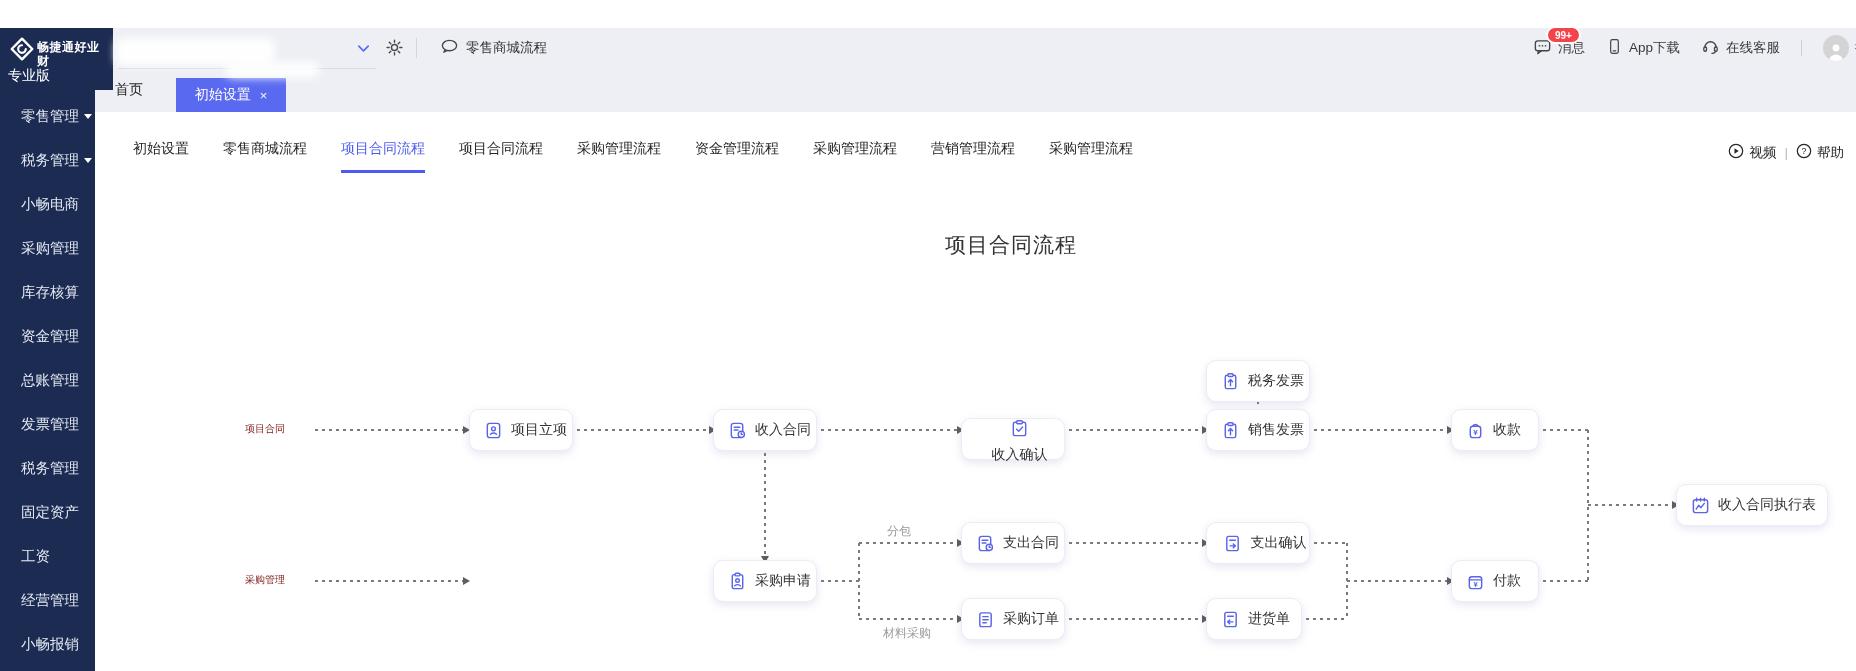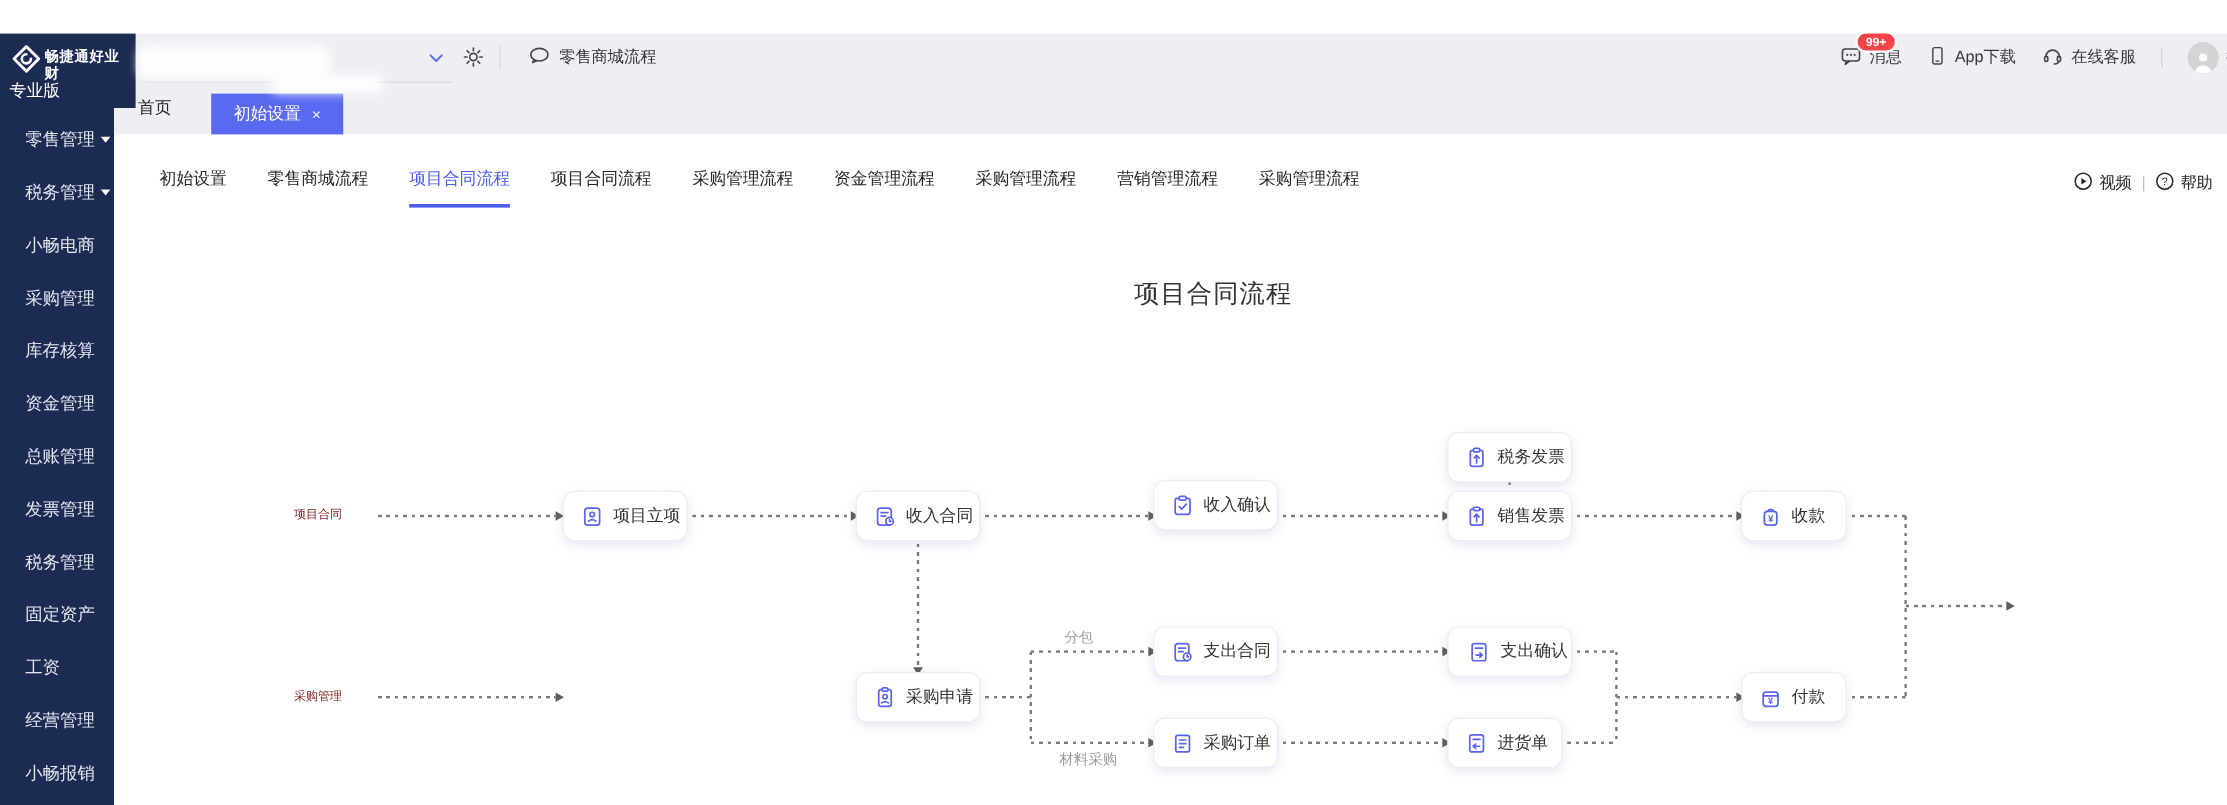--- a/index.html
+++ b/index.html
@@ -309,21 +309,21 @@
           <span class="nicon">
             <svg width="19" height="19" viewBox="0 0 20 20">
               <rect x="3.5" y="2.5" width="12" height="15" rx="2.5" stroke="#5A64E8" stroke-width="1.5" fill="none" stroke-linecap="round" stroke-linejoin="round"></rect>
               <path d="M6.5 6.5 h6 M6.5 9.5 h4" stroke="#5A64E8" stroke-width="1.5" fill="none" stroke-linecap="round" stroke-linejoin="round"></path>
               <circle cx="14" cy="14" r="3.3" fill="#fff" stroke="#5A64E8" stroke-width="1.5" stroke-linecap="round" stroke-linejoin="round"></circle>
               <path d="M14 12.6 v1.5 h1.2" stroke="#5A64E8" stroke-width="1.5" fill="none" stroke-linecap="round" stroke-linejoin="round"></path>
             </svg>
           </span>
           <span>收入合同</span>
         </div>
-        <div class="node" style="left: 866px; top: 288px; width: 104px;">
+        <div class="node" style="left: 866px; top: 306px; width: 104px; flex-direction: column;">
           <span class="nicon">
             <svg width="19" height="19" viewBox="0 0 20 20">
               <rect x="3.5" y="3.5" width="13" height="14" rx="2" stroke="#5A64E8" stroke-width="1.5" fill="none" stroke-linecap="round" stroke-linejoin="round"></rect>
               <rect x="7" y="1.8" width="6" height="3.2" rx="1" fill="#fff" stroke="#5A64E8" stroke-width="1.5" stroke-linecap="round" stroke-linejoin="round"></rect>
               <path d="M7 10.8 L9.2 13 L13.2 8.5" stroke="#5A64E8" stroke-width="1.5" fill="none" stroke-linecap="round" stroke-linejoin="round"></path>
             </svg>
           </span>
           <span>收入确认</span>
         </div>
         <div class="node" style="left: 1111px; top: 220px; width: 104px; margin-top: 28px;">
@@ -408,16 +408,26 @@
         <div class="node" style="left: 1356px; top: 448px; width: 88px;">
           <span class="nicon">
             <svg width="19" height="19" viewBox="0 0 20 20">
               <rect x="3.5" y="5" width="13" height="12.5" rx="2.5" stroke="#5A64E8" stroke-width="1.5" fill="none" stroke-linecap="round" stroke-linejoin="round"></rect>
               <path d="M3.5 8.3 h13" stroke="#5A64E8" stroke-width="1.5" fill="none" stroke-linecap="round" stroke-linejoin="round"></path>
               <text x="10" y="15.6" text-anchor="middle" font-size="8" font-weight="bold" fill="#5A64E8" font-family="Liberation Sans,sans-serif">¥</text>
             </svg>
           </span>
           <span>付款</span>
         </div>
+        <div class="node" style="left: 1581px; top: 372px; width: 152px;">
+          <span class="nicon">
+            <svg width="19" height="19" viewBox="0 0 20 20">
+              <rect x="2.5" y="4" width="15" height="13.5" rx="2.2" stroke="#5A64E8" stroke-width="1.5" fill="none" stroke-linecap="round" stroke-linejoin="round"></rect>
+              <path d="M6 2.3 v3 M10 2.3 v3 M14 2.3 v3" stroke="#5A64E8" stroke-width="1.5" fill="none" stroke-linecap="round" stroke-linejoin="round"></path>
+              <path d="M5.5 13.8 L8 9.8 L10.5 12.3 L14 7.8" stroke="#5A64E8" stroke-width="1.5" fill="none" stroke-linecap="round" stroke-linejoin="round"></path>
+            </svg>
+          </span>
+          <span>收入合同执行表</span>
+        </div>
       </div>
   </div>
 
 </div>
 
 </body></html>

